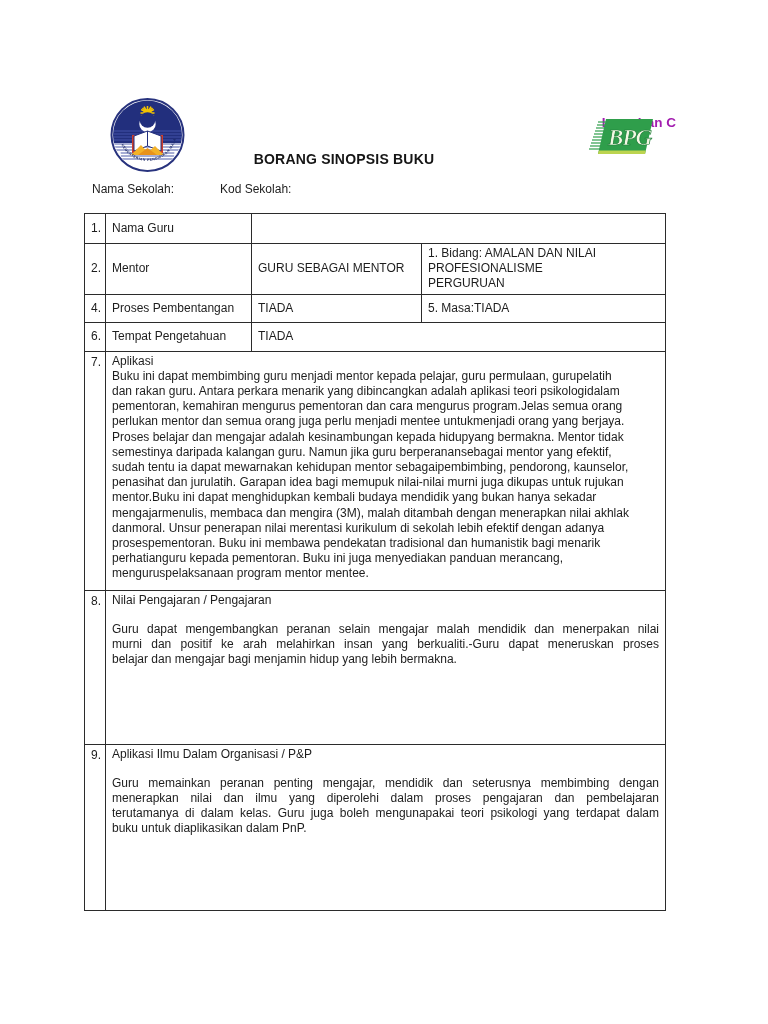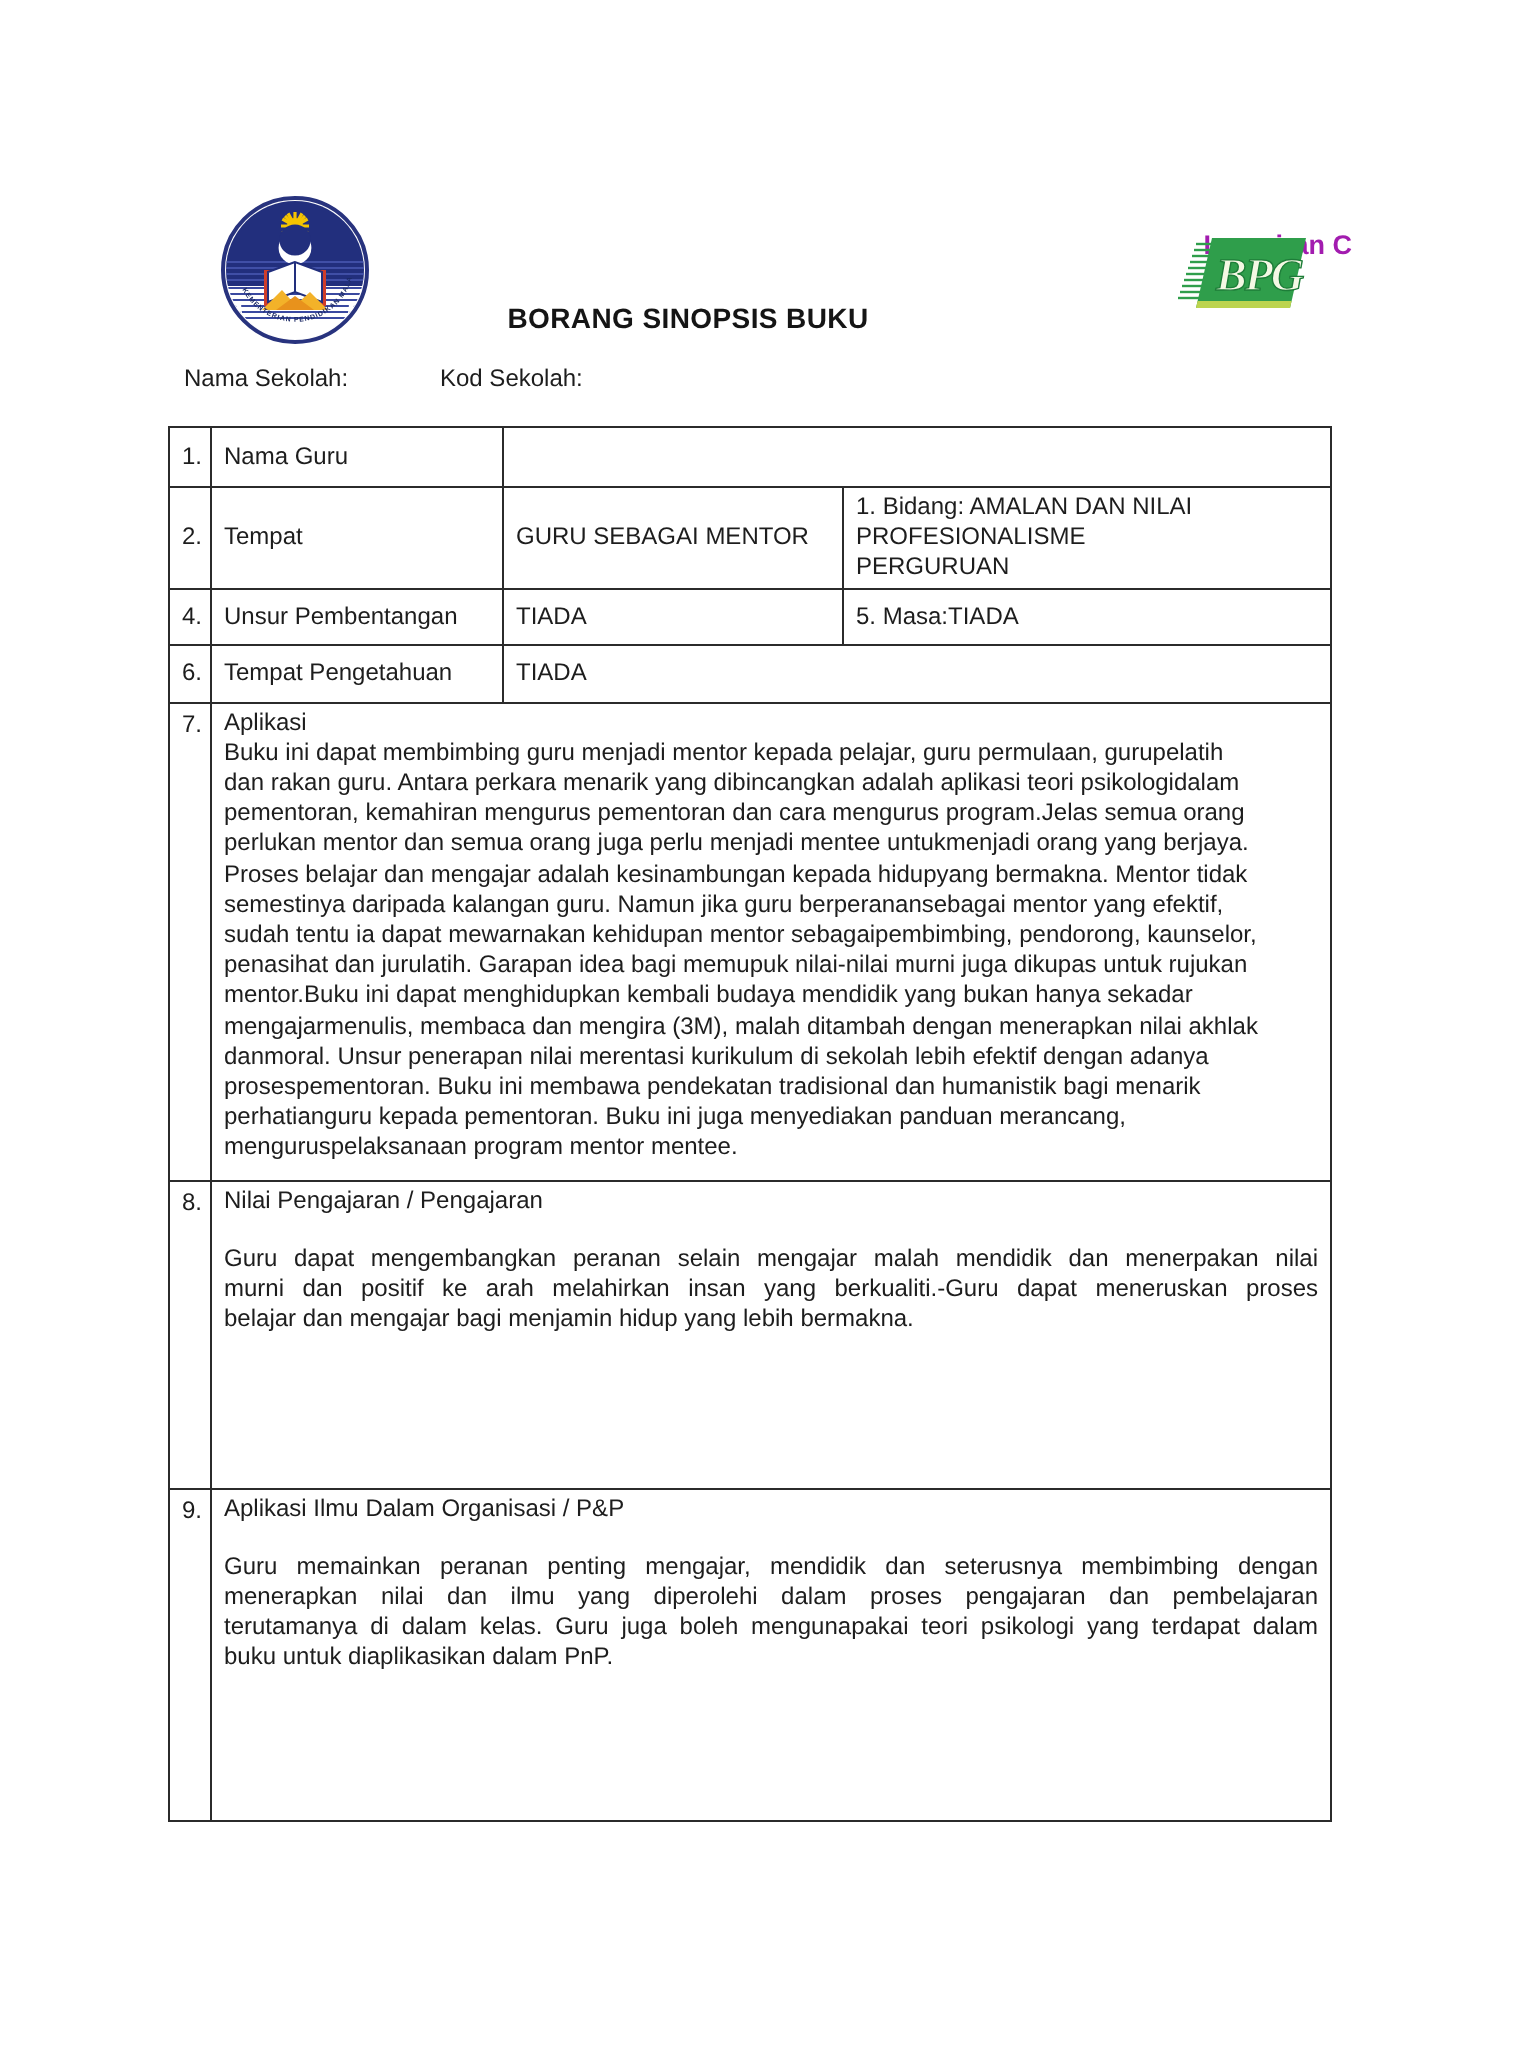--- a/index.html
+++ b/index.html
@@ -149,29 +149,29 @@
       <col style="width:244px">
     </colgroup>
   <tbody>
       <tr class="r1">
     <td class="num">1.</td>
     <td>Nama Guru</td>
     <td colspan="2"></td>
   </tr>
   <tr class="r2">
     <td class="num">2.</td>
-    <td>Tempat</td>
+    <td>Mentor</td>
     <td>GURU SEBAGAI MENTOR</td>
     <td class="top prewrap">1. Bidang: AMALAN DAN NILAI
 PROFESIONALISME
 PERGURUAN</td>
   </tr>
   <tr class="r3">
     <td class="num">4.</td>
-    <td>Unsur Pembentangan</td>
+    <td>Proses Pembentangan</td>
     <td>TIADA</td>
     <td>5. Masa:TIADA</td>
   </tr>
   <tr class="r4">
     <td class="num">6.</td>
     <td>Tempat Pengetahuan</td>
     <td colspan="2" class="top">TIADA</td>
   </tr>
   <tr class="r5 content-row">
     <td class="num">7.</td>

